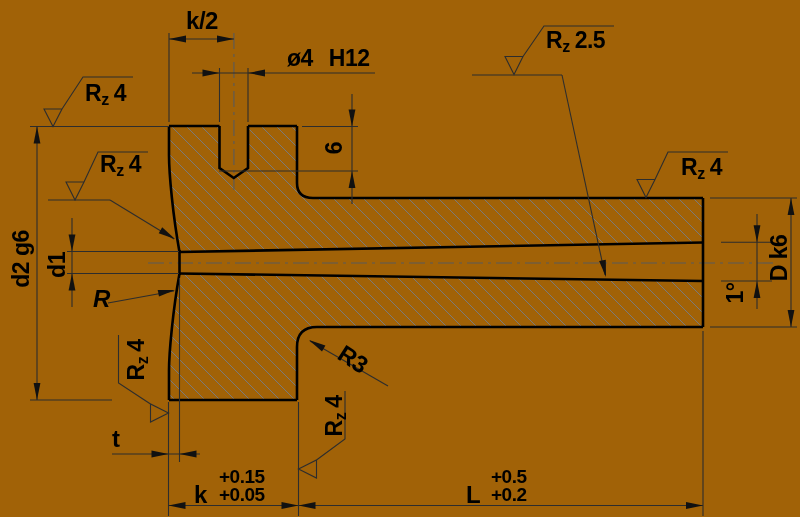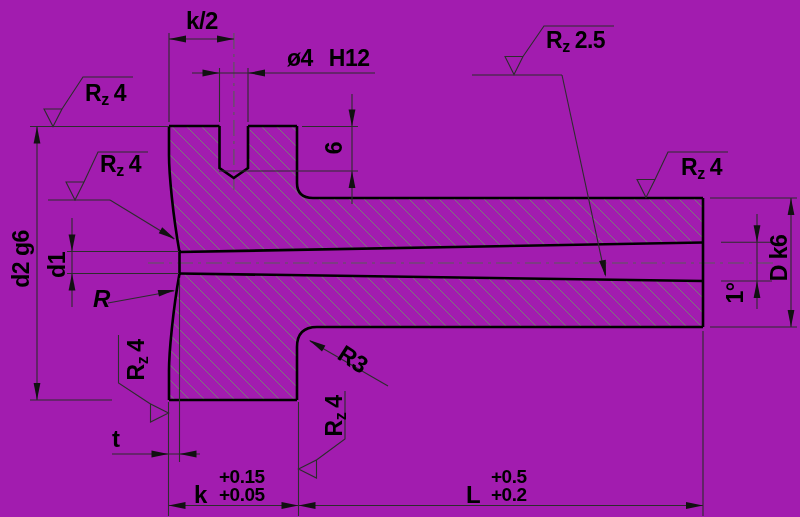--- a/index.html
+++ b/index.html
@@ -1,16 +1,16 @@
 <!DOCTYPE html>
 <html><head>
 <meta charset="utf-8">
 <style>
   html,body{margin:0;padding:0;background:#fff;}
-  .stage{width:800px;height:517px;background:#a21caf;position:relative;font-family:"Liberation Sans",sans-serif;}
+  .stage{width:800px;height:517px;background:#a16207;position:relative;font-family:"Liberation Sans",sans-serif;}
   svg text{fill:#000;font-family:"Liberation Sans",sans-serif;font-weight:700;font-size:23px;letter-spacing:-0.5px;}
   svg text.tol{font-size:19px;}
   svg text.big{font-size:24px;}
   svg text.ital{font-style:italic;}
   tspan.sub{font-size:16px;}
   .thick{stroke:#000;stroke-width:2.6;fill:none;}
   .thin{stroke:#2d2d2d;stroke-width:1.1;fill:none;}
   .center{stroke:#5a5a5a;stroke-width:1.1;fill:none;stroke-dasharray:16 5 3 5;}
   .rough{stroke:#2d2d2d;stroke-width:1.1;fill:none;stroke-linejoin:miter;}
 </style>

